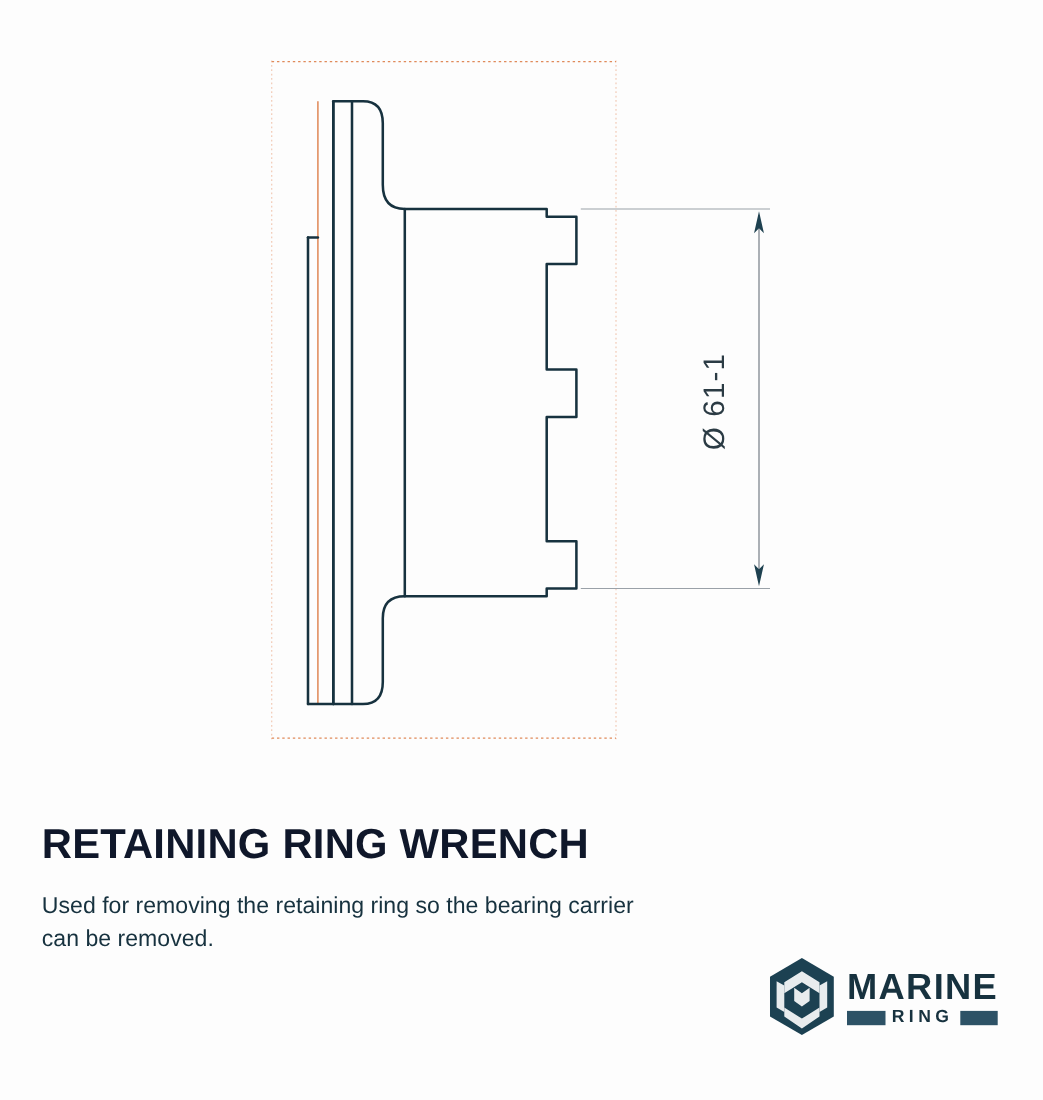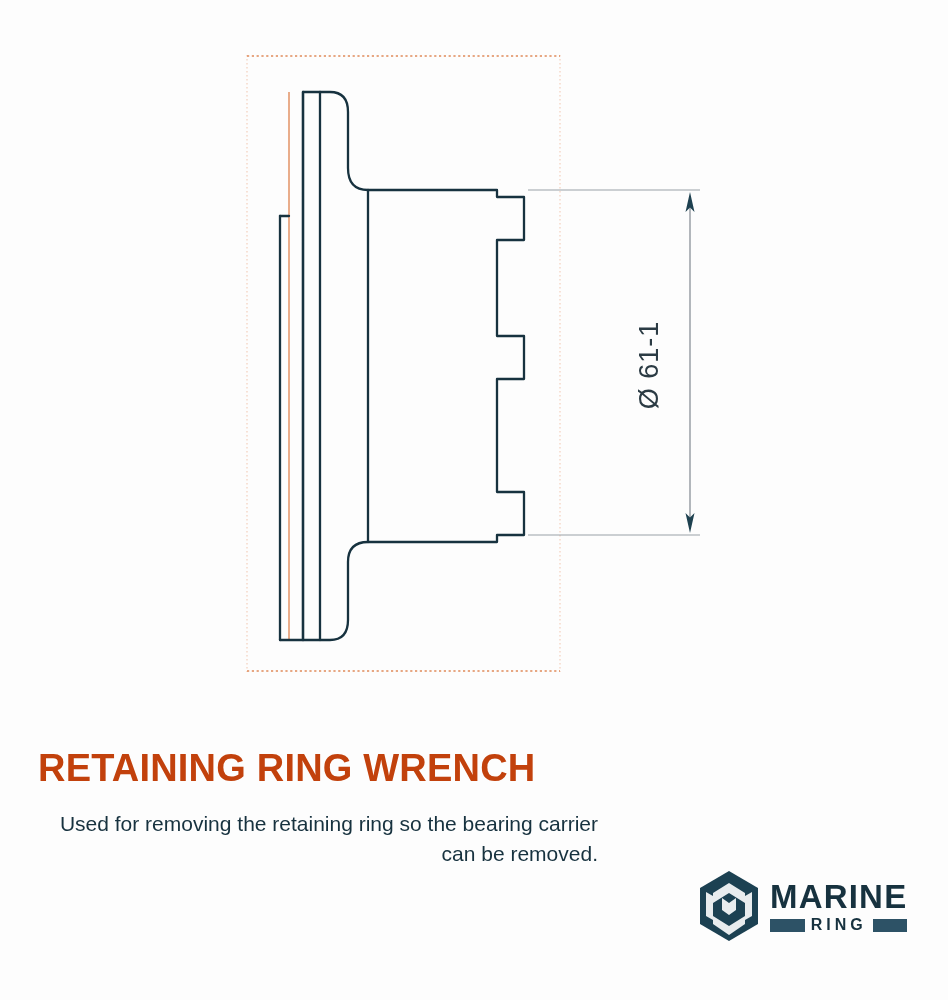--- a/index.html
+++ b/index.html
@@ -31,31 +31,30 @@
     position: absolute;
     left: 38px;
     top: 748px;
     width: 680px;
   }
   .title-line {
     font-size: 38px;
     font-weight: 700;
     letter-spacing: 0.2px;
     line-height: 1.08;
-    color: #c2410c;
+    color: #0f172a;
     white-space: nowrap;
   }
   #description {
     margin-top: 20px;
     font-size: 21px;
     line-height: 1.42;
     color: #17323f;
     font-weight: 400;
     max-width: 560px;
-    text-align: right;
   }
 
   
   #logo {
     position: absolute;
     left: 698px;
     top: 866px;
     width: 222px;
     height: 80px;
     display: flex;

